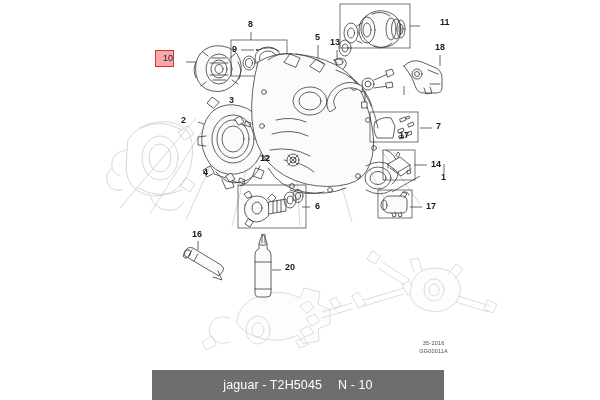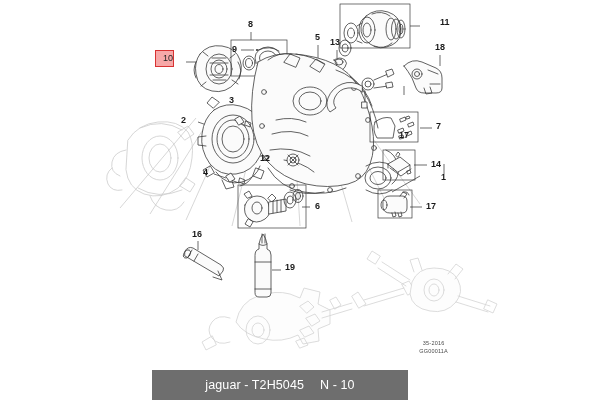--- a/index.html
+++ b/index.html
@@ -58,21 +58,21 @@
     color: #4a4a4a;
     line-height: 1.45;
     letter-spacing: 0.2px;
   }
   #drawing-ref div { white-space: nowrap; }
   
   #caption-bar {
     position: absolute;
     left: 152px;
     top: 370px;
-    width: 256px;
+    width: 292px;
     height: 30px;
     background: #6e6e6e;
     display: flex;
     align-items: center;
     justify-content: center;
     gap: 16px;
   }
   #caption-bar .cap-text {
     color: #ffffff;
     font-family: "Liberation Sans", sans-serif;
@@ -429,21 +429,21 @@
   <div class="callout" style="left:232px; top:45px;">9</div>
   <div class="callout highlight" style="left:155px; top:50px;">10</div>
   <div class="callout" style="left:424px; top:18px;margin-left:16px;">11</div>
   <div class="callout" style="left:260px; top:154px;">12</div>
   <div class="callout" style="left:426px; top:202px;">17</div>
   <div class="callout" style="left:431px; top:160px;">14</div>
   <div class="callout" style="left:330px; top:38px;">13</div>
   <div class="callout" style="left:192px; top:230px;">16</div>
   <div class="callout" style="left:399px; top:95px;margin-top:36px;">17</div>
   <div class="callout" style="left:435px; top:43px;">18</div>
-  <div class="callout" style="left:285px; top:263px;">19</div>
+  <div class="callout" style="left:285px; top:263px;">20</div>
 
   <div id="drawing-ref">
     <div>35-2016</div>
     <div>GG00011A</div>
   </div>
 
   <div id="caption-bar">
     <span class="cap-text">jaguar - T2H5045</span>
     <span class="cap-text">N - 10</span>
   </div>

